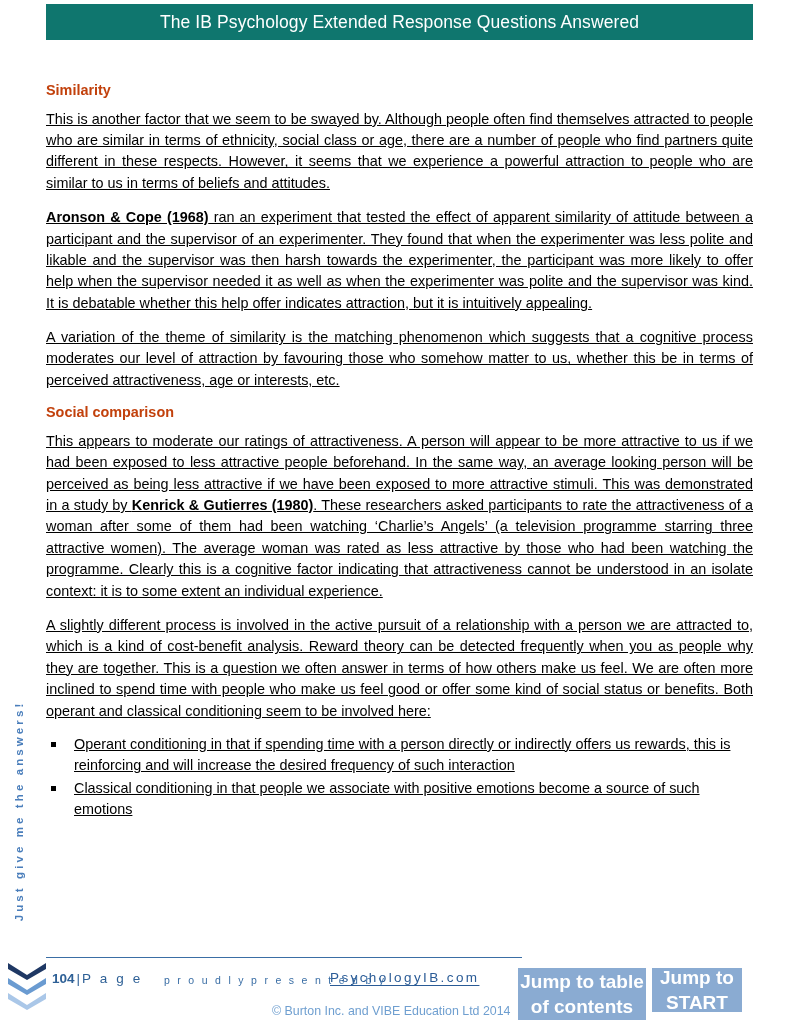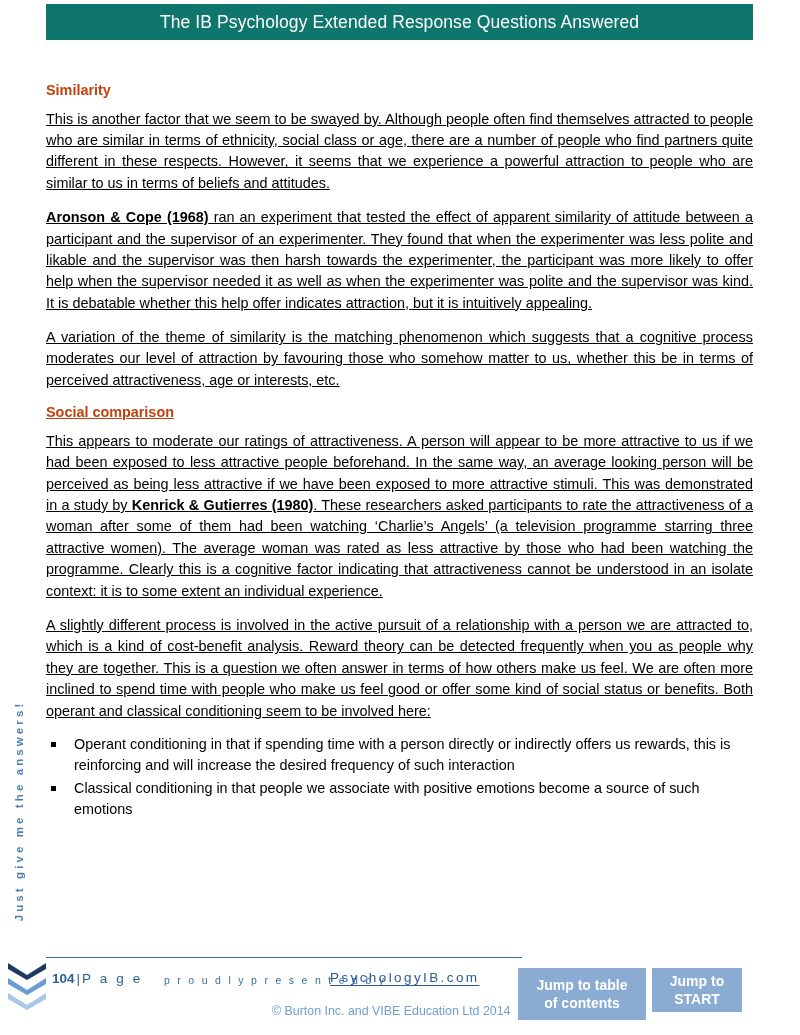--- a/index.html
+++ b/index.html
@@ -74,27 +74,28 @@
   p.para {
     font-size: 14.4px;
     line-height: 1.485;
     text-align: justify;
     margin: 0 0 13px 0;
     color: #000;
     hyphens: none;
     text-decoration: underline;
   }
   p.para.tight { margin-bottom: 11px; }
-  .sec-head.spaced { margin-top: 0; text-decoration: underline; }
+  .sec-head.spaced { margin-top: 0; }
   b { font-weight: 700; }
 
   ul.bullets {
     list-style: none;
     margin: 12px 0 0 0;
     padding: 0;
+    text-decoration: underline;
   }
   ul.bullets li {
     position: relative;
     padding-left: 28px;
     font-size: 14.4px;
     line-height: 1.485;
     text-align: left;
     margin-bottom: 1px;
     color: #000;
   }
@@ -173,21 +174,21 @@
     top: 1004px;
     font-size: 12.4px;
     color: #6f9fd0;
     white-space: nowrap;
   }
 
   .jump-btn {
     position: absolute;
     background: #8aabd2;
     color: #ffffff;
-    font-size: 14px;
+    font-size: 19px;
     font-weight: 700;
     display: flex;
     flex-direction: column;
     align-items: center;
     justify-content: center;
     line-height: 1.32;
     text-align: center;
   }
   #btn-toc {
     left: 518px;

